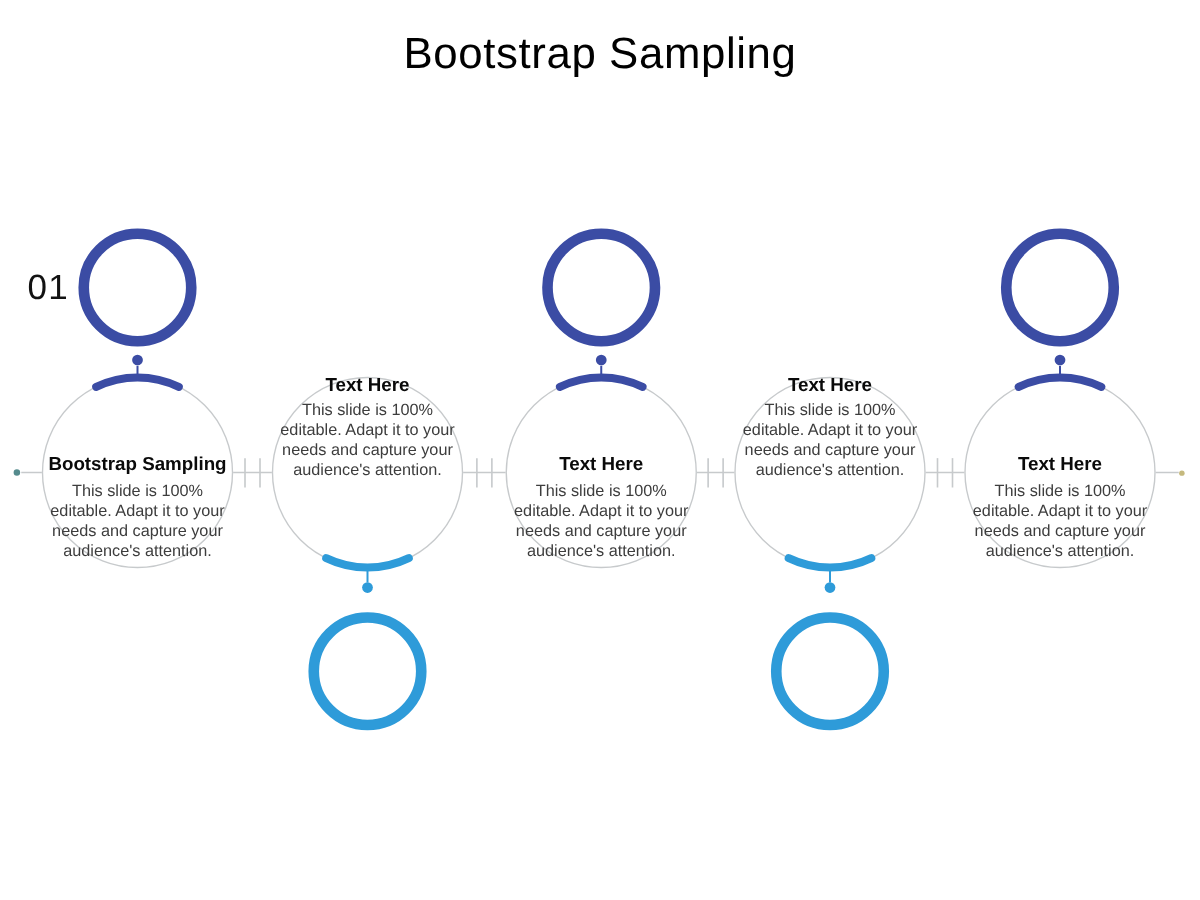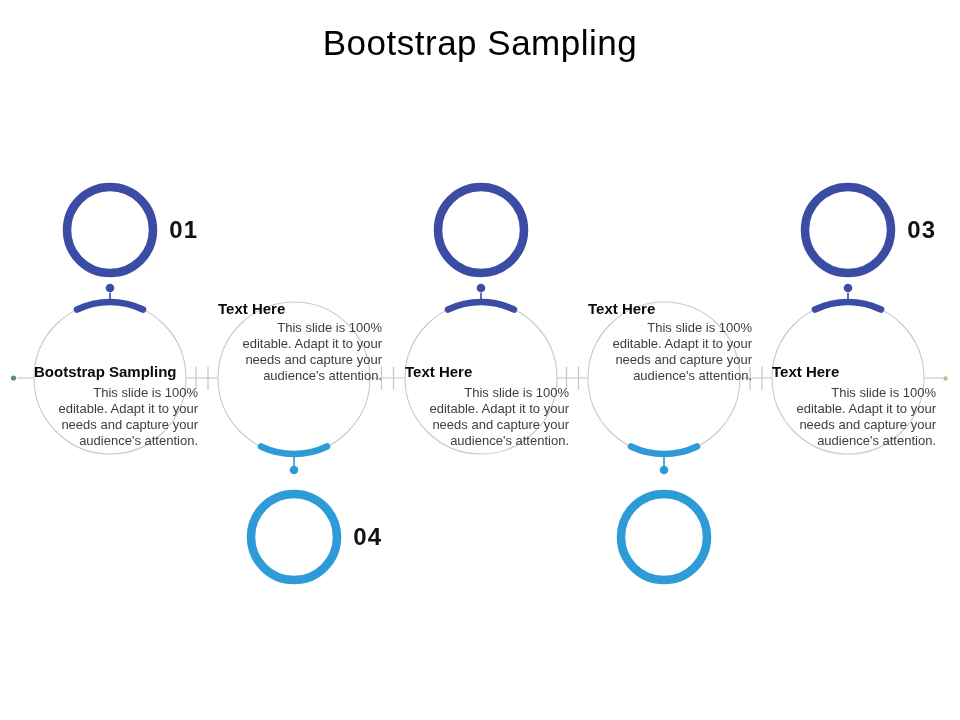--- a/index.html
+++ b/index.html
@@ -25,31 +25,31 @@
   .dot.dark{fill:var(--dark-blue);}
   .dot.light{fill:var(--light-blue);}
   .ring{fill:#ffffff;stroke-width:8.5px;}
   .ring.dark{stroke:var(--dark-blue);}
   .ring.light{stroke:var(--light-blue);}
   .sdot{fill:var(--start-dot);}
   .edot{fill:var(--end-dot);}
   .st{position:absolute;top:0;height:720px;width:176px;}
   .num{
     position:absolute;left:0;width:176px;height:32px;line-height:32px;
-    text-align:right;font-weight:bold;font-size:24px;color:var(--number-text);
+    text-align:left;font-weight:normal;font-size:28px;color:var(--number-text);
     letter-spacing:1px;
   }
   .num.top{top:214px;} .num.bottom{top:521px;}
   .head{
-    position:absolute;left:12px;width:176px;text-align:left;
+    position:absolute;left:0;width:176px;text-align:center;
     font-weight:bold;font-size:15px;line-height:17px;color:var(--heading-text);
   }
   .head.top{top:363px;} .head.bottom{top:300px;}
   .body{
-    position:absolute;left:0;width:176px;text-align:right;
+    position:absolute;left:0;width:176px;text-align:center;
     font-size:13px;line-height:16px;color:var(--body-text);
   }
   .body.top{top:385px;} .body.bottom{top:320px;}
 </style>
 </head>
 <body>
 
 <div class="slide">
 
   <div class="title">Bootstrap Sampling</div>
@@ -122,21 +122,20 @@
     <div class="head top">Bootstrap Sampling</div>
     <div class="body top">
       <div>This slide is 100%</div>
       <div>editable. Adapt it to your</div>
       <div>needs and capture your</div>
       <div>audience's attention.</div>
     </div>
   </div>
 
   <div class="st" style="left:206px">
-    <div class="num bottom">04</div>
     <div class="head bottom">Text Here</div>
     <div class="body bottom">
       <div>This slide is 100%</div>
       <div>editable. Adapt it to your</div>
       <div>needs and capture your</div>
       <div>audience's attention.</div>
     </div>
   </div>
 
   <div class="st" style="left:393px">
@@ -153,21 +152,20 @@
     <div class="head bottom">Text Here</div>
     <div class="body bottom">
       <div>This slide is 100%</div>
       <div>editable. Adapt it to your</div>
       <div>needs and capture your</div>
       <div>audience's attention.</div>
     </div>
   </div>
 
   <div class="st" style="left:760px">
-    <div class="num top">03</div>
     <div class="head top">Text Here</div>
     <div class="body top">
       <div>This slide is 100%</div>
       <div>editable. Adapt it to your</div>
       <div>needs and capture your</div>
       <div>audience's attention.</div>
     </div>
   </div>
 
 </div>

